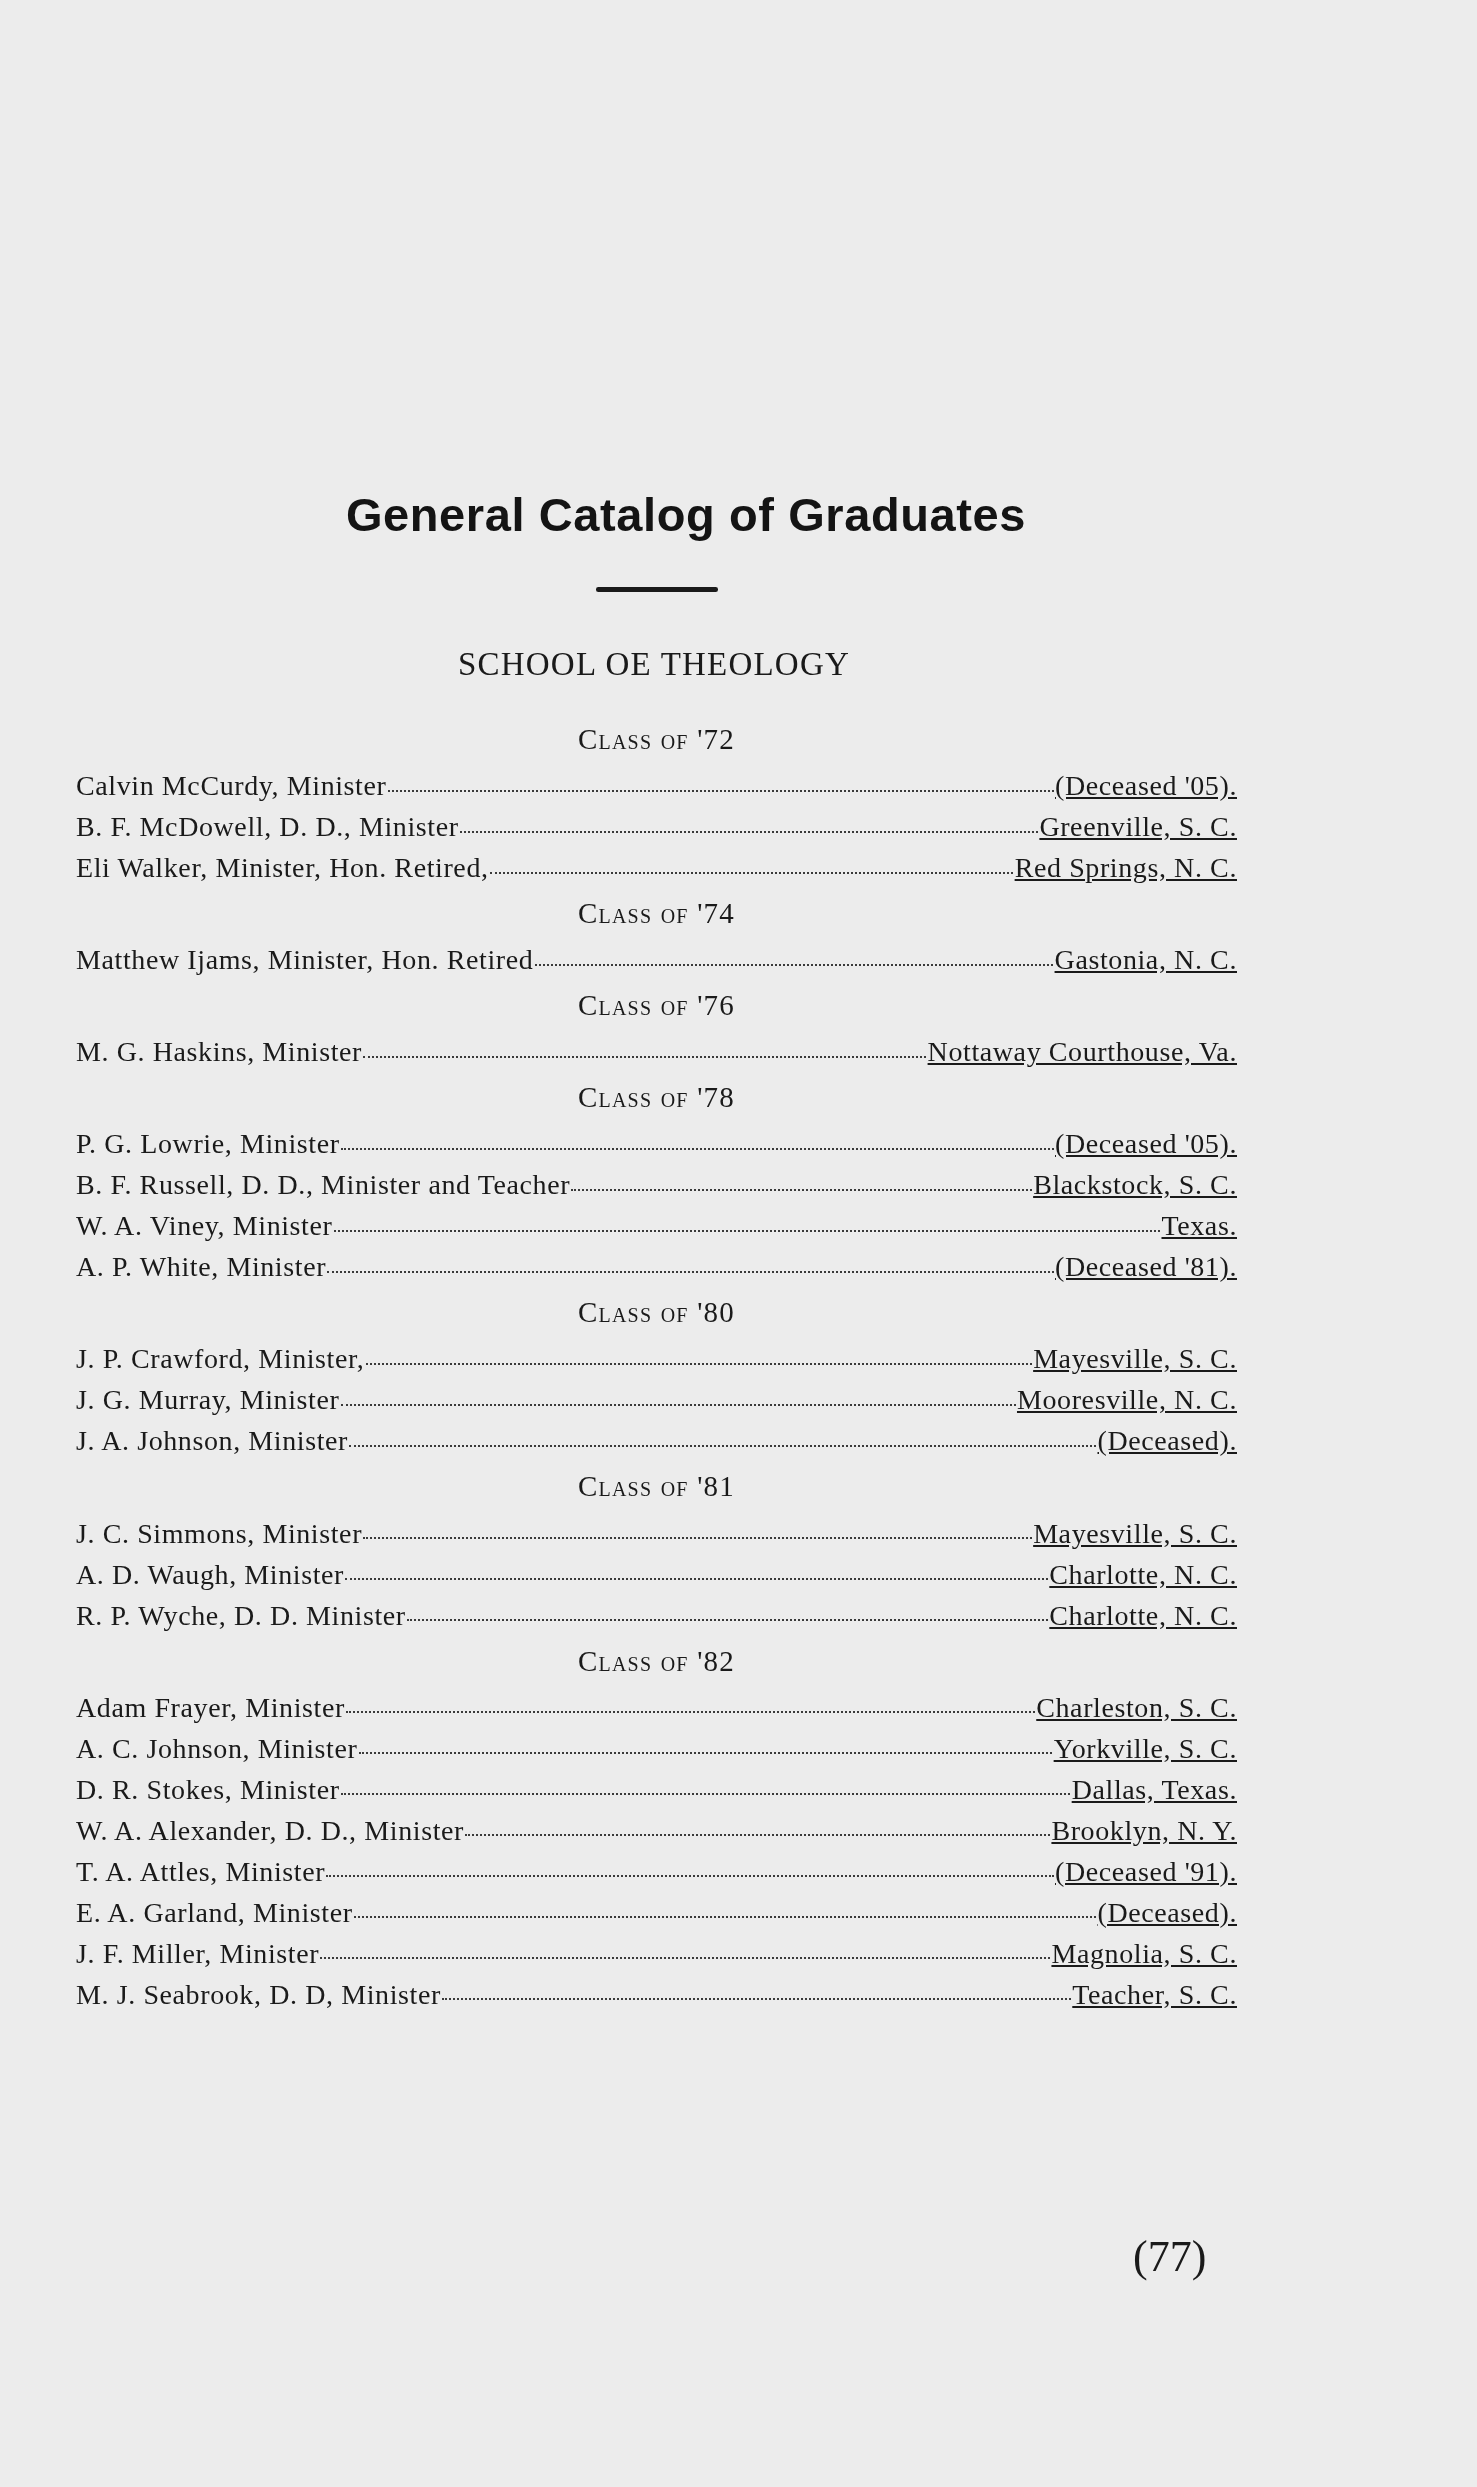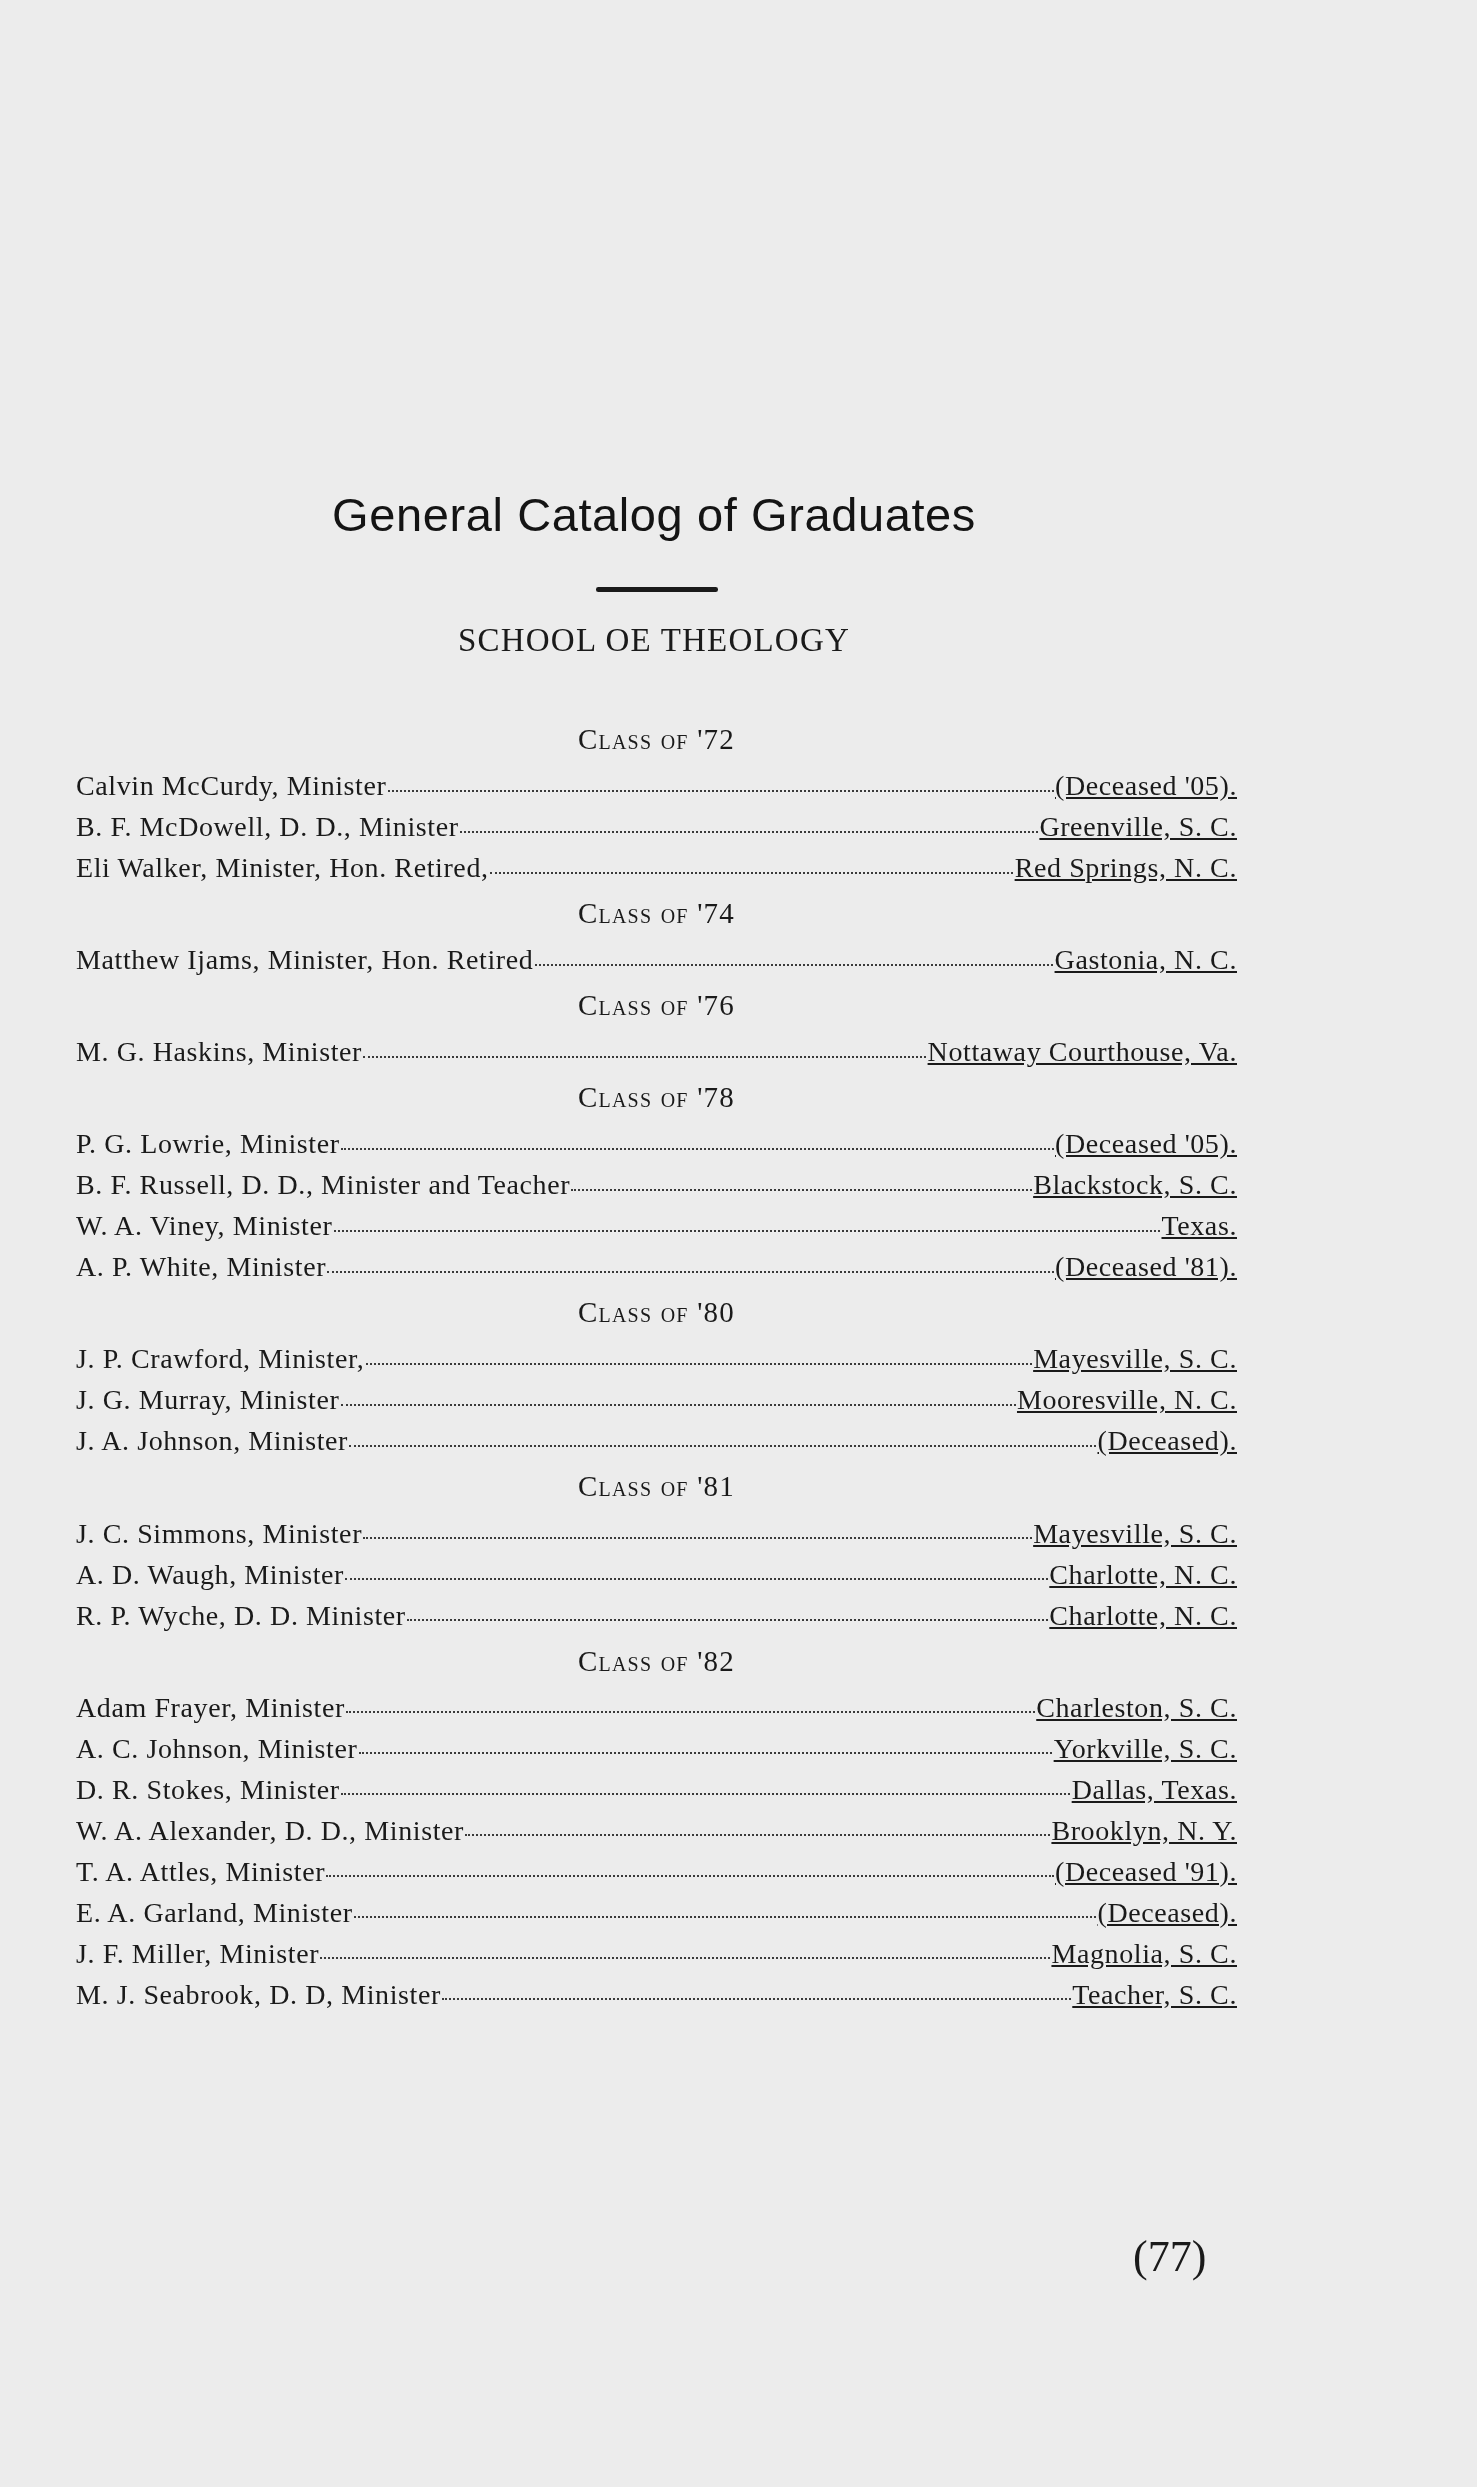--- a/index.html
+++ b/index.html
@@ -8,29 +8,30 @@
     background: #ececec;
     position: relative;
     overflow: hidden;
     font-family: "Liberation Serif", "DejaVu Serif", serif;
     color: #1a1a1a;
   }
   .page-title {
     position: absolute; left: 0; width: 1308px; top: 487px;
     text-align: center;
     font-family: "Liberation Sans", "DejaVu Sans", sans-serif;
-    font-weight: normal; font-size: 47px; letter-spacing: 0.6px;
+    font-weight: bold; font-size: 47px; letter-spacing: 0.6px;
     color: #141414;
+    padding-left: 32px;
   }
   .title-rule {
     position: absolute; left: 596px; top: 587px; width: 122px; height: 4.7px;
     background: #1a1a1a; border-radius: 2.3px;
   }
   .school-heading {
-    position: absolute; left: 0; width: 1308px; top: 622px;
+    position: absolute; left: 0; width: 1308px; top: 646px;
     text-align: center; font-size: 33px; letter-spacing: 1.2px;
   }
   .catalog {
     position: absolute; left: 76px; top: 714px; width: 1161px;
   }
   .class-heading {
     text-align: center; font-size: 29px; letter-spacing: 1.2px;
     height: 36px; line-height: 36px; margin: 7px 0 8.1px 0;
     font-variant: small-caps;
   }

